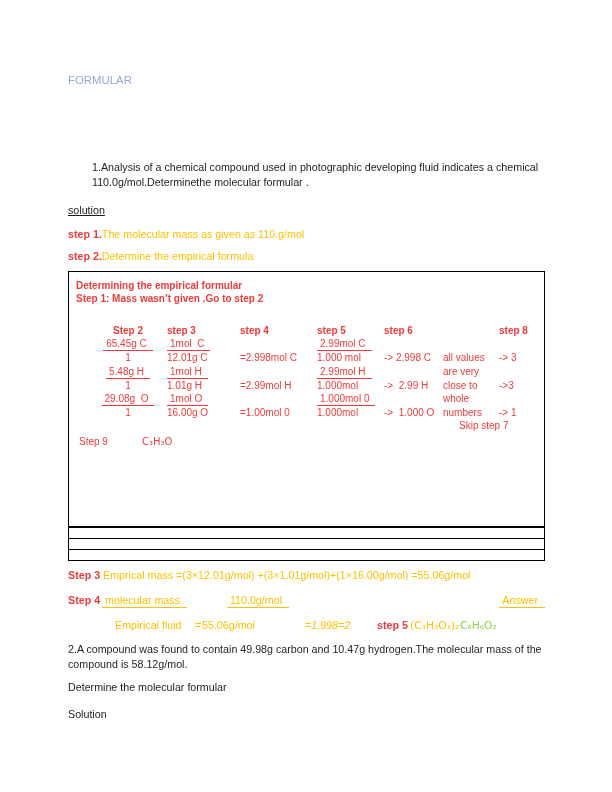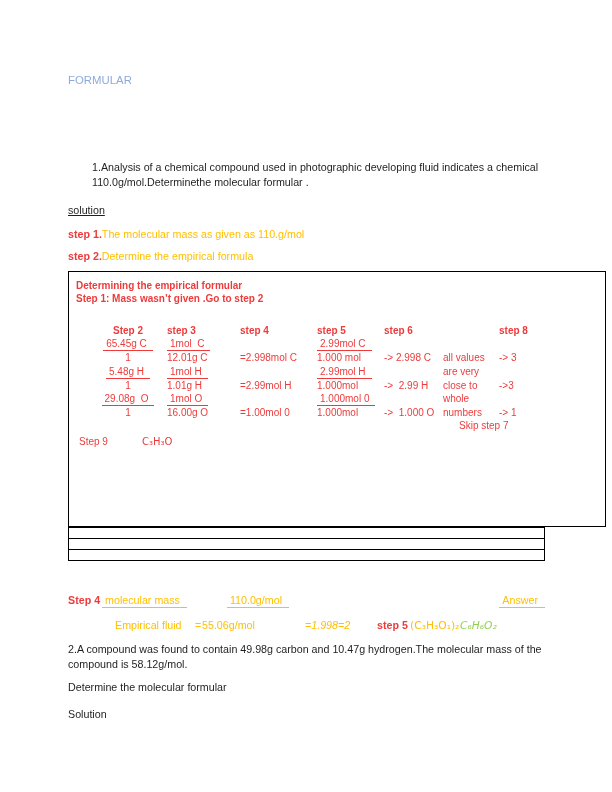--- a/index.html
+++ b/index.html
@@ -15,21 +15,21 @@
   .q1{top:160px;left:68px;right:50px;margin-left:24px;}
   .qline{display:block;}
   .solution{top:204px;left:68px;font-size:10.7px;text-decoration:underline;}
   .step1{top:227px;left:68px;}
   .step2{top:249px;left:68px;}
   .red{color:#ED3B3B;font-weight:700;}
   .orange{color:#FFC000;font-weight:400;}
   .green{color:#92D050;}
   .u-or{border-bottom:1.2px solid #FFC000;padding:0 7px 1px 3px;}
   
-  .box{top:271px;left:68px;width:538px;height:256px;border:1.5px solid #000;
+  .box{top:271px;left:68px;width:477px;height:256px;border:1.5px solid #000;
        box-sizing:border-box;color:#ED3B3B;font-size:10px;}
   .box-head{font-weight:700;padding:7px 0 0 7px;line-height:13px;}
   .box-head span{display:block;}
   .grid{display:grid;grid-template-columns:62px 74px 80px 68px 62px 56px 44px;
         margin:19px 0 0 28px;line-height:13.2px;}
   .cell{white-space:pre;overflow:visible;}
   .cell.head{font-weight:700;}
   .a-c{text-align:center;}
   .a-l{text-align:left;}
   .grid > .cell:nth-child(7n+2){padding-left:8px;}
@@ -48,21 +48,21 @@
   .trow3{top:548.5px;height:12.5px;}
   
   .step3line{top:569px;left:68px;font-size:10.7px;}
   .step4line{top:594px;left:68px;width:477px;font-size:10.7px;display:flex;align-items:baseline;}
   .step4line .m1{margin-left:2px;}
   .step4line .m2{margin-left:40px;}
   .step4line .ans{margin-left:auto;}
   .ratioline{top:618.5px;left:68px;width:477px;height:15px;font-size:10.7px;}
   .ratioline span{position:absolute;white-space:nowrap;}
   .r-emp{left:47px;}  .r-eq{left:127px;} .r-val{left:134px;} .r-res{left:237px;font-style:italic;}
-  .r-s5{left:309px;}  .r-f1{left:342px;} .r-f2{left:392px;font-style:italic;}
+  .r-s5{left:309px;}  .r-f1{left:342px;} .r-f2{left:392px;}
   
   .q2{top:642px;left:68px;right:50px;}
   .determine{top:680px;left:68px;}
   .solution2{top:707px;left:68px;}
 </style>
 </head>
 <body>
 
 <div class="page">
 
@@ -143,20 +143,24 @@
     <div class="skip-row">Skip step 7</div>
     <div class="step9-row">
       <span>Step 9</span><span class="f formula">C₃H₃O</span>
     </div>
   </div>
 
   <div class="abs trow trow1"></div>
   <div class="abs trow trow2"></div>
   <div class="abs trow trow3"></div>
 
+  <div class="abs step3line">
+    <span class="red">Step 3</span>
+    <span class="orange">Emprical mass =(3×12.01g/mol)  +(3×1.01g/mol)+(1×16.00g/mol) =55.06g/mol</span>
+  </div>
 
   <div class="abs step4line">
     <span class="red">Step 4</span>
     <span class="orange u-or m1">molecular mass</span>
     <span class="orange u-or m2">110.0g/mol</span>
     <span class="orange u-or ans">Answer</span>
   </div>
 
   <div class="abs ratioline">
     <span class="orange r-emp">Empirical fluid</span>

